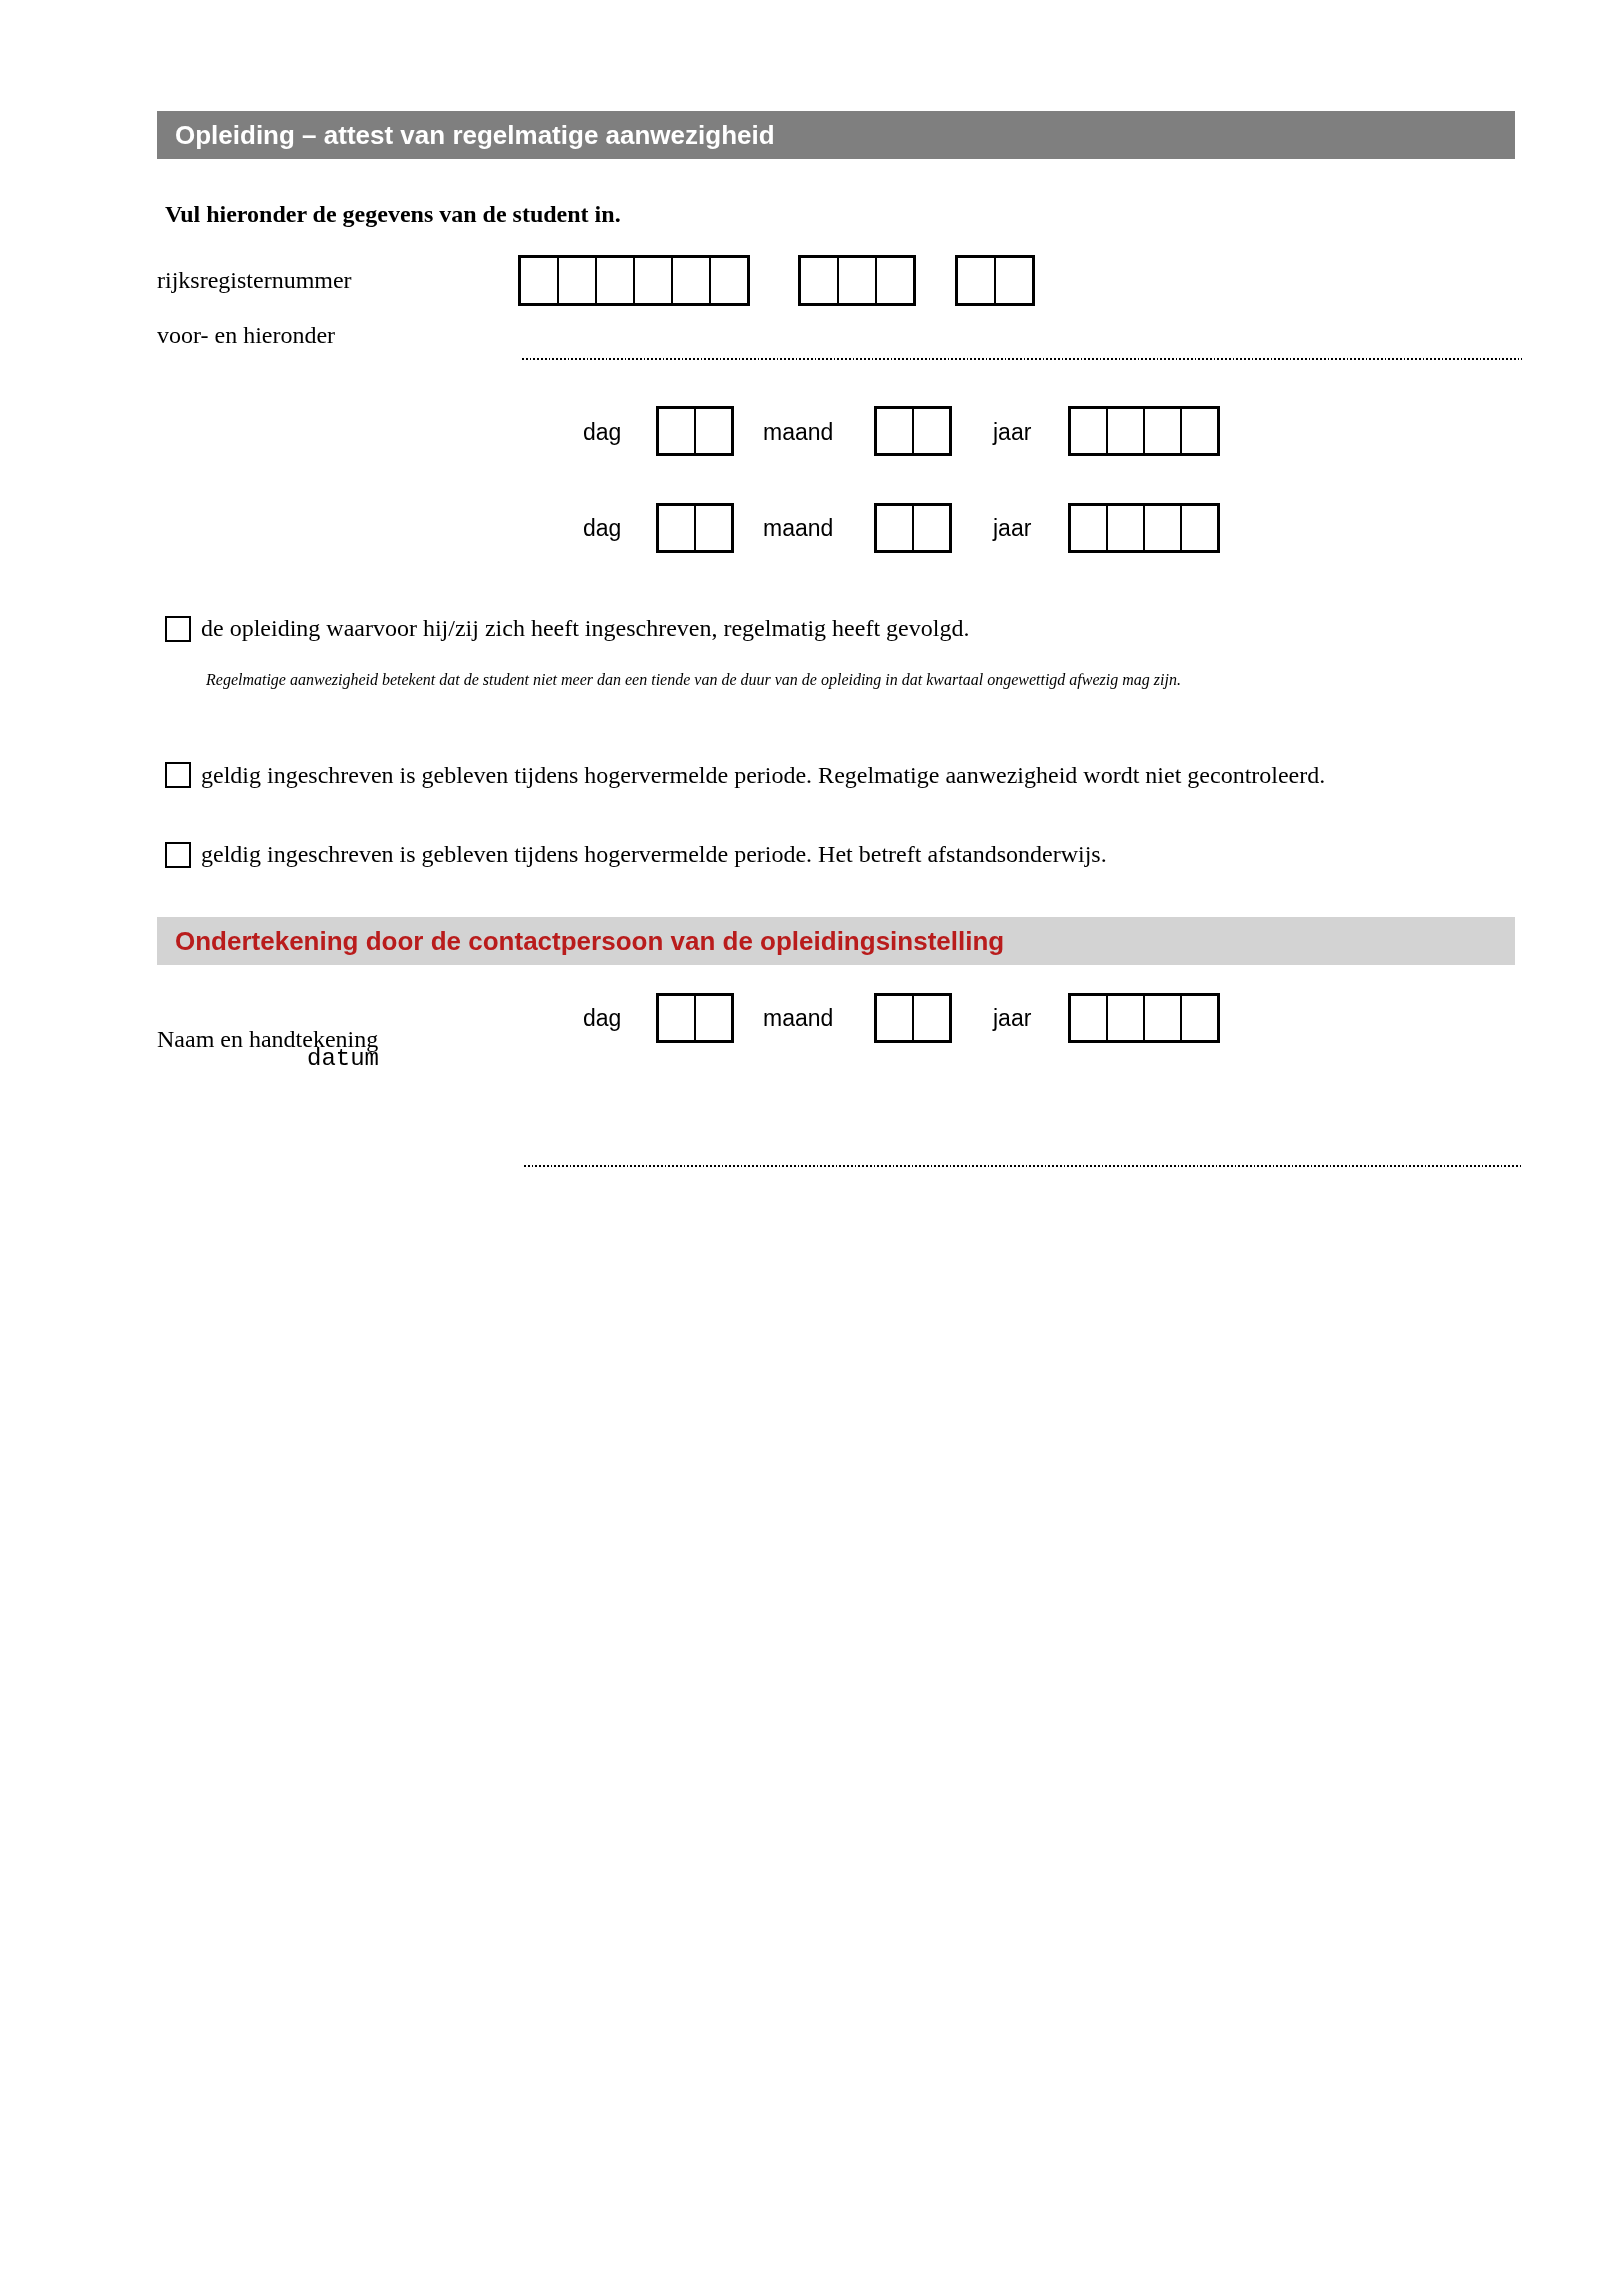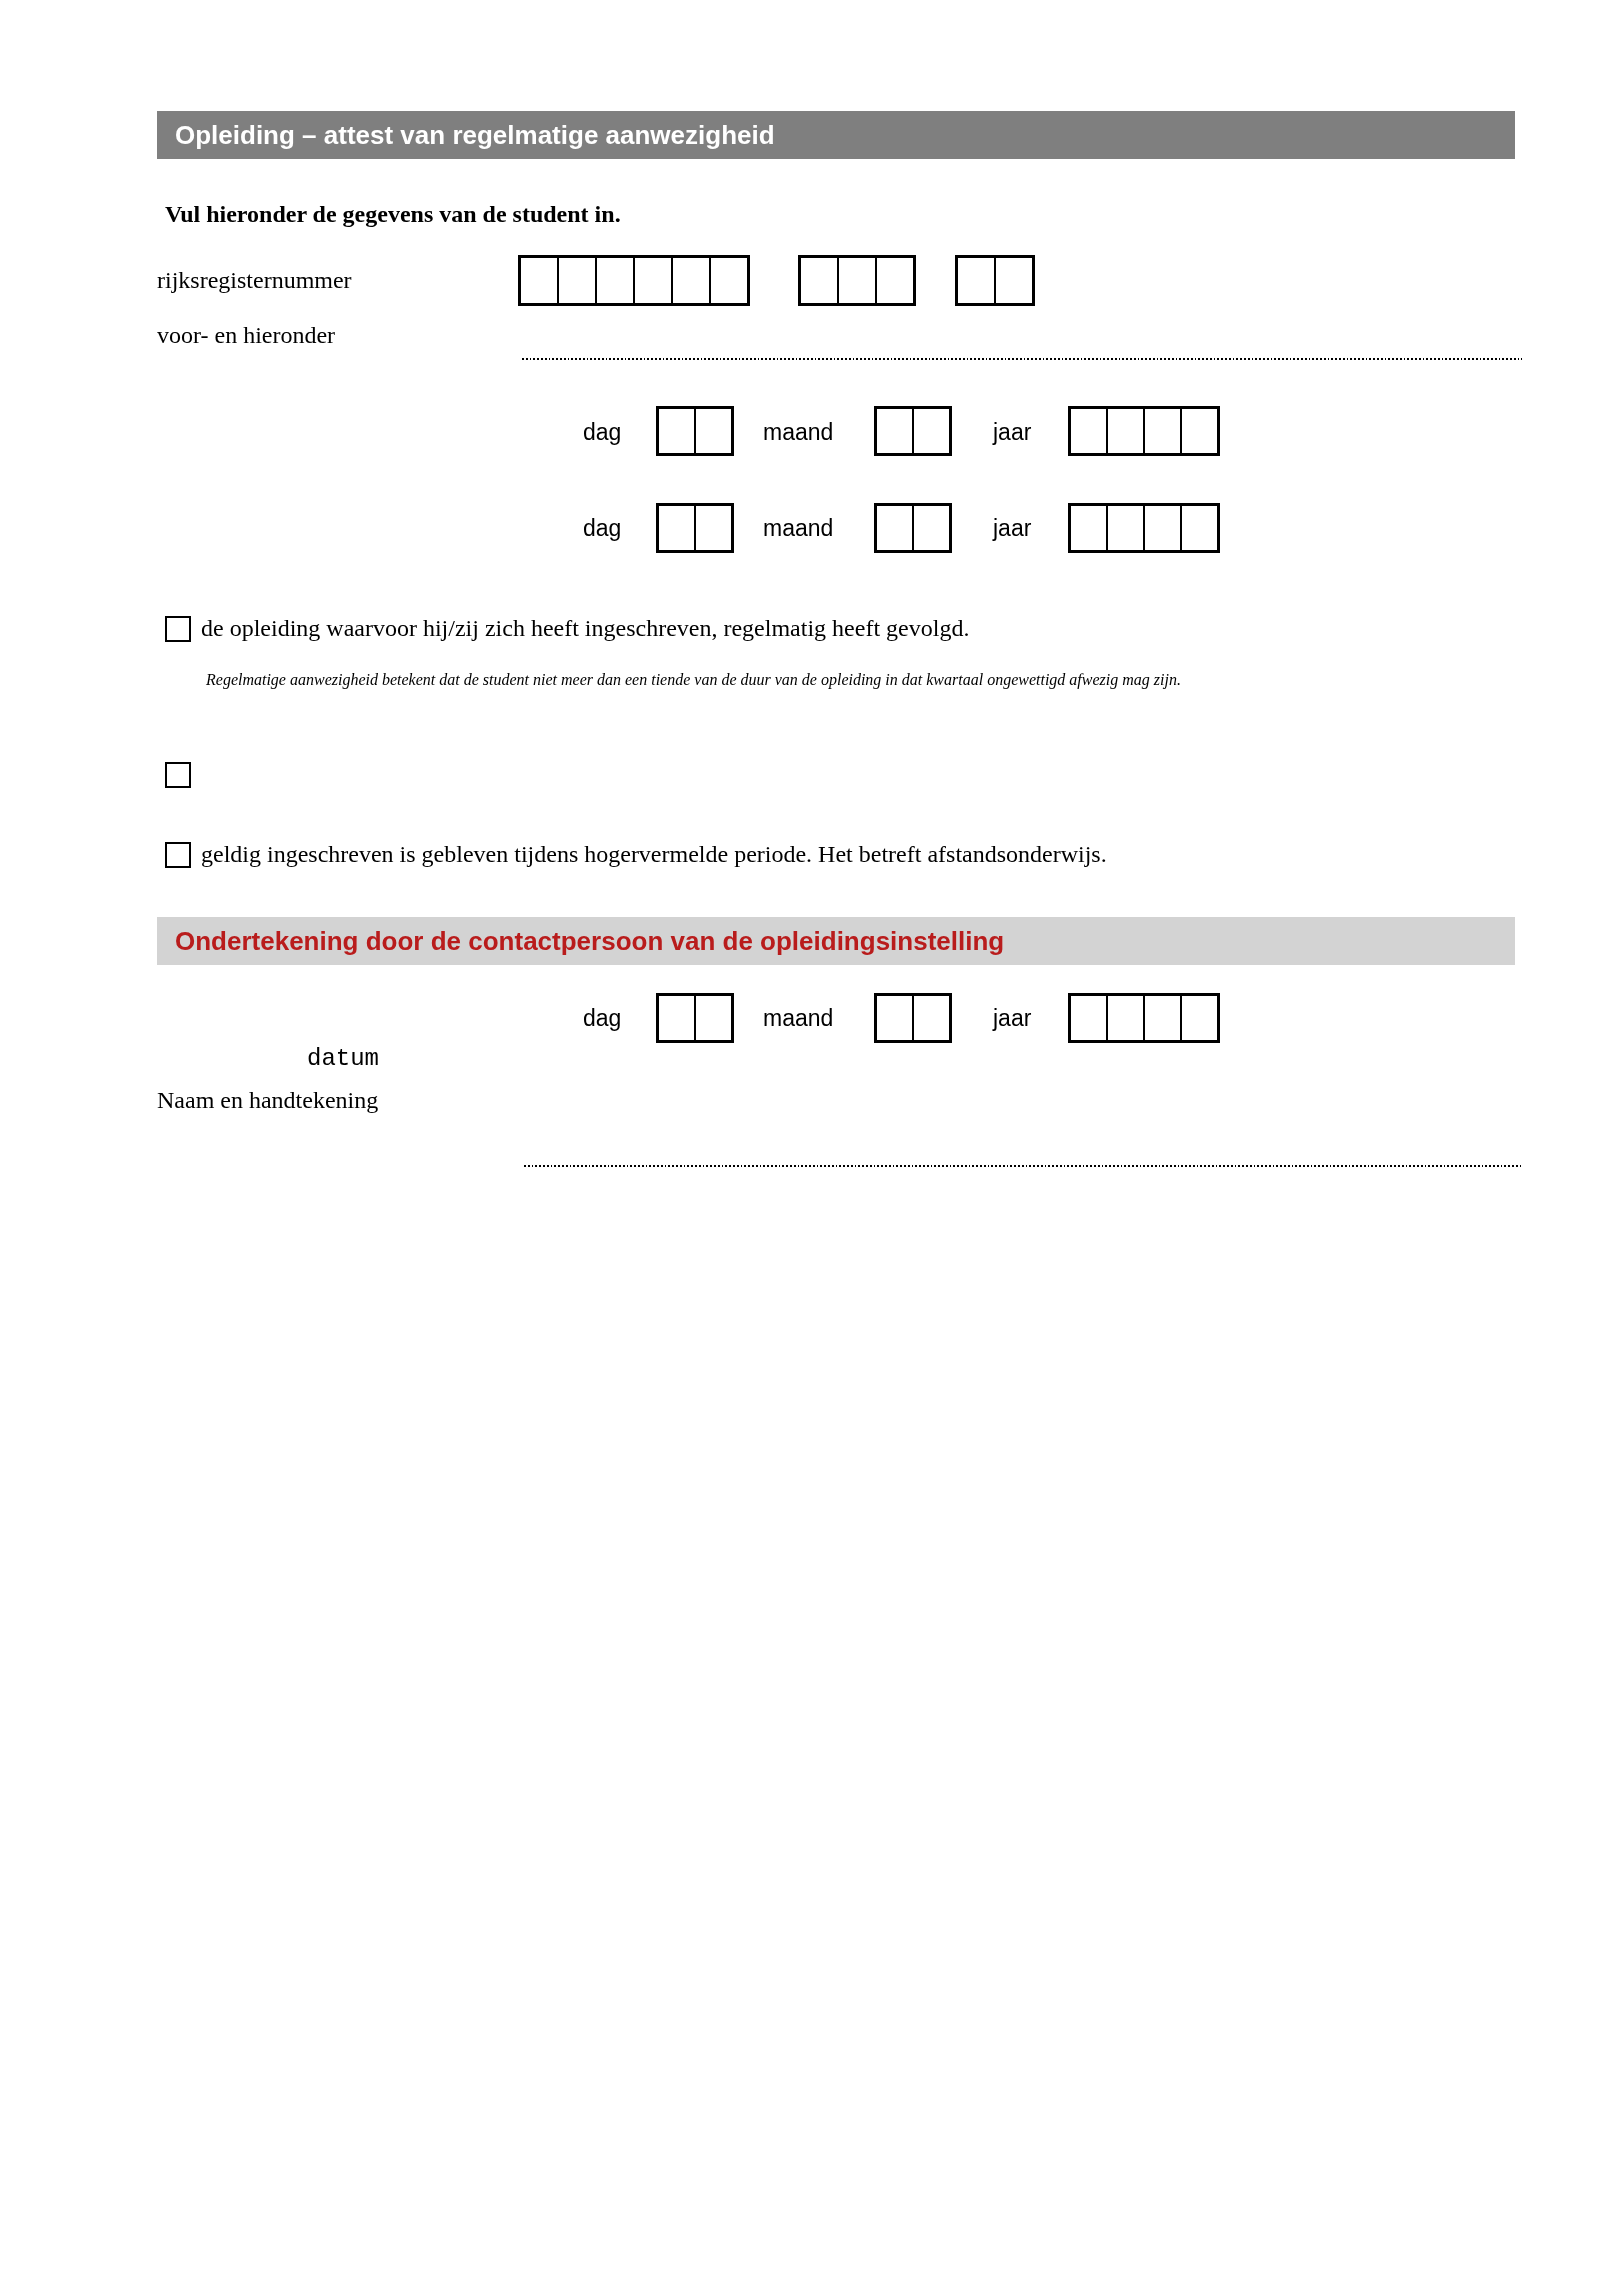--- a/index.html
+++ b/index.html
@@ -97,20 +97,21 @@
       <div class="cell"></div>
       <div class="cell"></div>
       <div class="cell"></div>
     </div>
 
   <div class="abs checkbox" style="left:165px;top:616px;"></div>
   <div class="abs cbtext" style="left:201px;top:612px;width:1265px;">de opleiding waarvoor hij/zij zich heeft ingeschreven, regelmatig heeft gevolgd.</div>
   <div class="abs note" style="left:206px;top:664px;width:1273px;">Regelmatige aanwezigheid betekent dat de student niet meer dan een tiende van de duur van de opleiding in dat kwartaal ongewettigd afwezig mag zijn.</div>
 
   <div class="abs checkbox" style="left:165px;top:762px;"></div>
+  <div class="abs cbtext" style="left:201px;top:758px;width:1212px;line-height:34px;">geldig ingeschreven is gebleven tijdens hogervermelde periode. Regelmatige aanwezigheid wordt niet gecontroleerd.</div>
 
   <div class="abs checkbox" style="left:165px;top:842px;"></div>
   <div class="abs cbtext" style="left:201px;top:838px;width:1265px;">geldig ingeschreven is gebleven tijdens hogervermelde periode. Het betreft afstandsonderwijs.</div>
 
   <div class="abs bar bar2">Ondertekening door de contactpersoon van de opleidingsinstelling</div>
 
   <div class="abs serif right" style="left:307px;top:1045px;width:207px;font-family:Liberation Mono, monospace;">datum</div>
   <div class="abs sans-label right" style="left:583px;top:1005px;width:65px;">dag</div>
   <div class="abs dbox" style="left:656px;top:993px;">
       <div class="cell"></div>
@@ -122,17 +123,17 @@
       <div class="cell"></div>
     </div>
   <div class="abs sans-label right" style="left:993px;top:1005px;width:67px;">jaar</div>
   <div class="abs dbox" style="left:1068px;top:993px;">
       <div class="cell"></div>
       <div class="cell"></div>
       <div class="cell"></div>
       <div class="cell"></div>
     </div>
 
-  <div class="abs serif right" style="left:157px;top:1087px;width:357px;">Naam en handtekening</div>
+  <div class="abs serif right" style="left:157px;top:1026px;width:357px;">Naam en handtekening</div>
   <div class="abs dotline" style="left:524px;top:1165px;width:999px;"></div>
 
 </div>
 
 
 </body></html>

